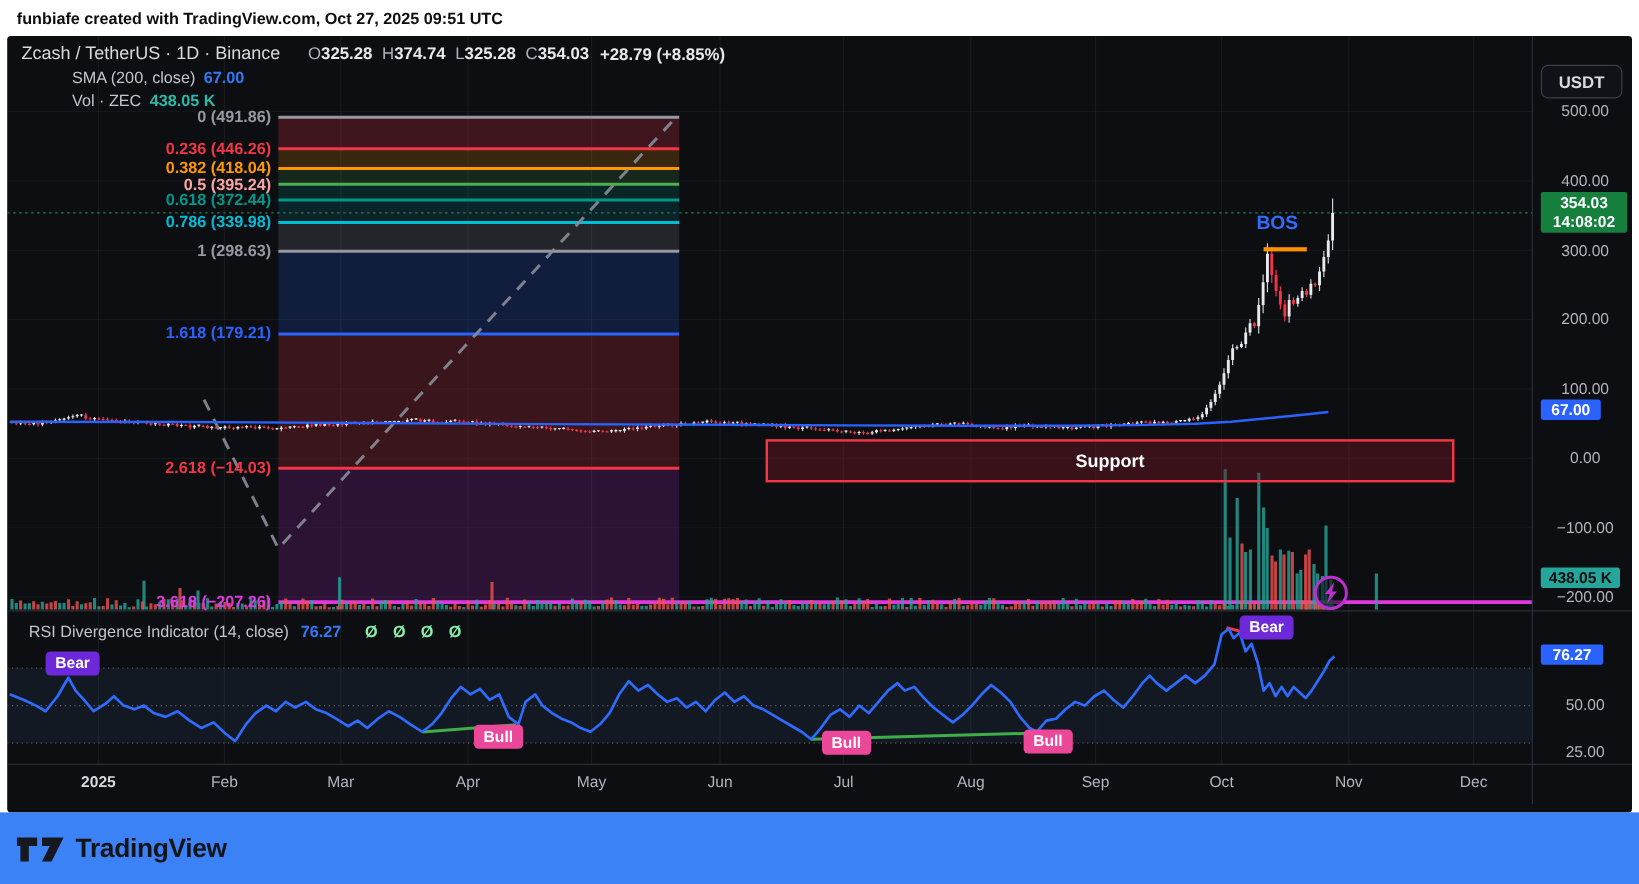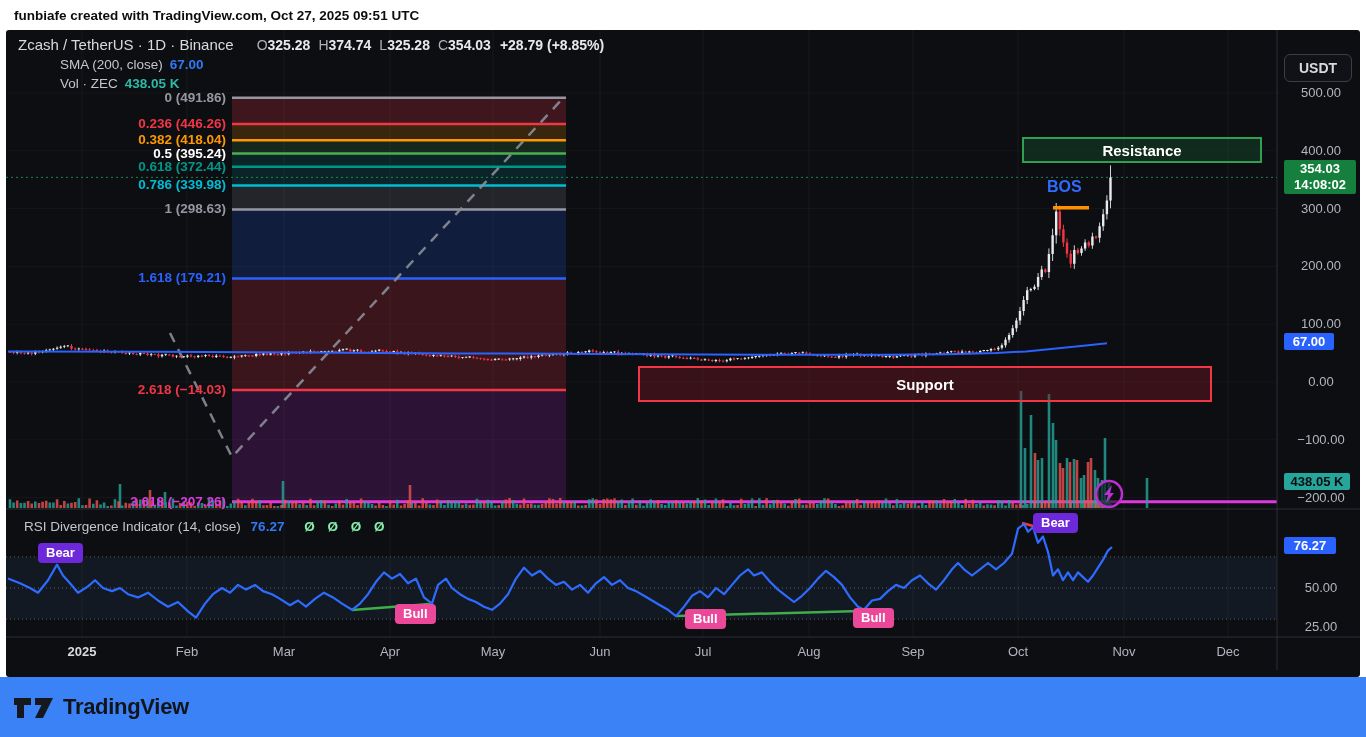--- a/index.html
+++ b/index.html
@@ -140,35 +140,32 @@
   <div class="ovl" style="left:18px;top:489px;font-size:13.5px;">
     <span class="dim">RSI Divergence Indicator (14, close)</span>
     <span class="blue" style="margin-left:6px;">76.27</span>
     <span class="flags">Ø Ø Ø Ø</span>
   </div>
 
   <div class="usdt">
     <span>USDT</span>
   </div>
 
-  <div class="zonebox res" id="resbox" style="left: 1016px; top: 107px; width: 240px; height: 26px;">
-    <span>Resistance</span>
-  </div>
   <div class="zonebox sup" id="supbox" style="left: 632px; top: 336px; width: 574px; height: 36px;">
     <span>Support</span>
   </div>
   <div class="bos" id="bostext" style="left: 1041px; top: 148px;">
     <span>BOS</span>
   </div>
 
   <div id="overlays">
       <div class="fiblab" style="top:58.70491999999999px;color:#9598a1">0 (491.86)</div>
       <div class="fiblab" style="top:85.06172000000001px;color:#f23645">0.236 (446.26)</div>
       <div class="fiblab" style="top:101.37287999999998px;color:#ff9800">0.382 (418.04)</div>
-      <div class="fiblab" style="top:114.55127999999999px;color:#ffffff">0.5 (395.24)</div>
+      <div class="fiblab" style="top:114.55127999999999px;color:#fca5a5">0.5 (395.24)</div>
       <div class="fiblab" style="top:127.72968px;color:#009688">0.618 (372.44)</div>
       <div class="fiblab" style="top:146.49156px;color:#00bcd4">0.786 (339.98)</div>
       <div class="fiblab" style="top:170.39186px;color:#9598a1">1 (298.63)</div>
       <div class="fiblab" style="top:239.41661999999997px;color:#2962ff">1.618 (179.21)</div>
       <div class="fiblab" style="top:351.10934px;color:#f23645">2.618 (−14.03)</div>
       <div class="fiblab" style="top:462.79627999999997px;color:#e038e0">3.618 (−207.26)</div>
       <div class="axlab" style="top:55px">500.00</div>
       <div class="axlab" style="top:112.8px">400.00</div>
       <div class="axlab" style="top:170.6px">300.00</div>
       <div class="axlab" style="top:228.39999999999998px">200.00</div>

